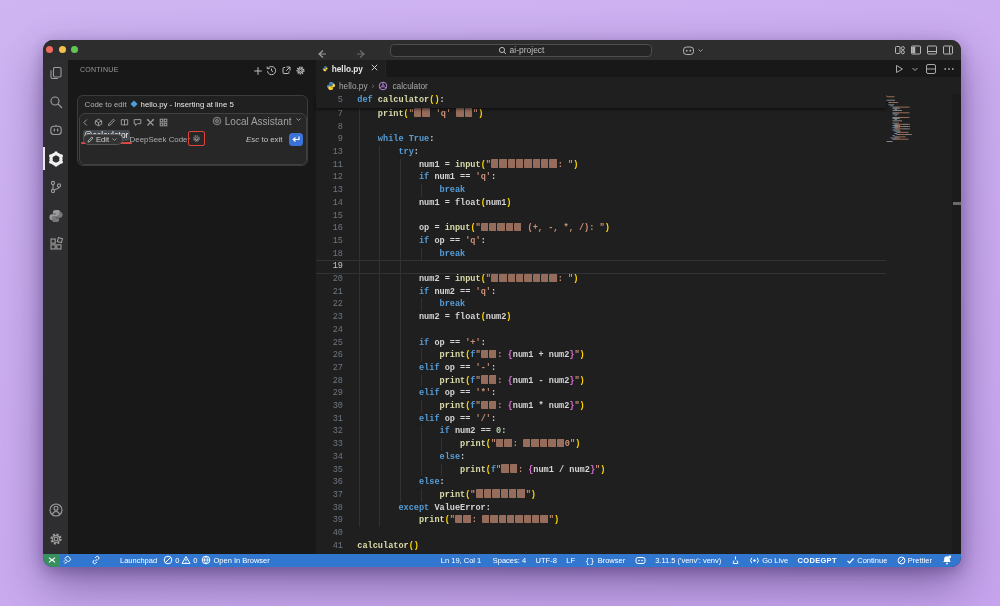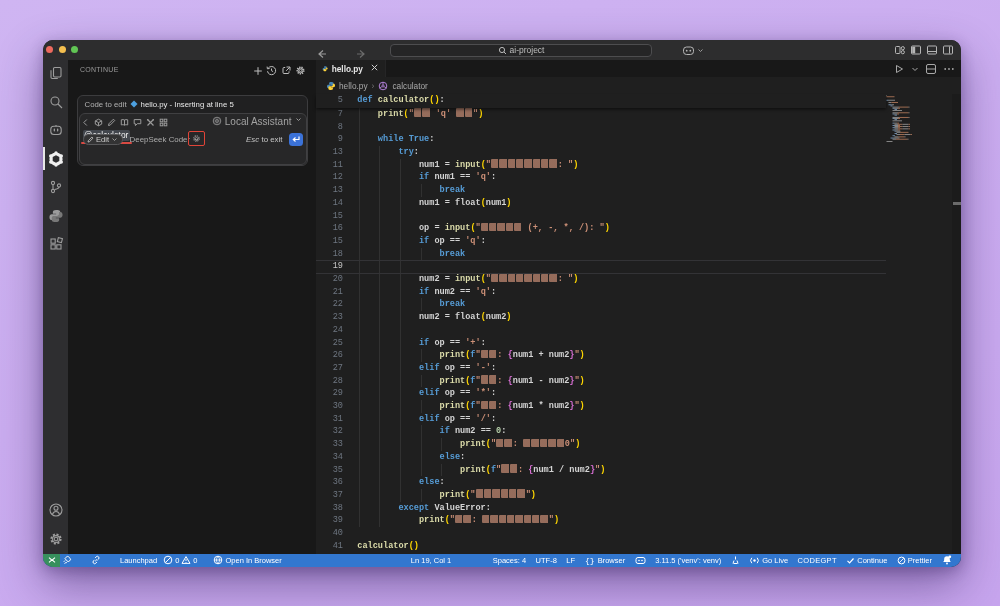--- a/index.html
+++ b/index.html
@@ -514,31 +514,31 @@
           </svg>
           <span>0</span>
         </span>
  <span class="it">
           <svg class="" width="10" height="10" viewBox="0 0 10 10" fill="none">
             <path d="M5 1.6 9 8.4H1Z" stroke="#fff" stroke-width="1" fill="none"></path>
             <path d="M5 4v2M5 7v.8" stroke="#fff" stroke-width="0.9"></path>
           </svg>
           <span>0</span>
         </span>
- <span class="it" style="margin-left:14px">
+ <span class="it" style="margin-left:2px">
           <svg class="" width="10" height="10" viewBox="0 0 10 10" fill="none">
             <circle cx="5" cy="5" r="3.8" stroke="#fff" stroke-width="1" fill="none"></circle>
             <path d="M1.2 5h7.6M5 1.2a6 6 0 0 1 0 7.6M5 1.2a6 6 0 0 0 0 7.6" stroke="#fff" stroke-width="0.8"></path>
           </svg>
           <span>Open In Browser</span>
         </span>
 </div>
       <div class="sbr">
  <span>Ln 19, Col 1</span>
-        <span style="margin-left:32px">Spaces: 4</span>
+        <span style="margin-left:2px">Spaces: 4</span>
         <span>UTF-8</span>
         <span>LF</span>
  <span class="it">
           <svg class="" width="11" height="10" viewBox="0 0 11 10" fill="none">
             <text x="0" y="8" font-family="Liberation Mono" font-size="8" fill="#fff">{}</text>
           </svg>
           <span>Browser</span>
         </span>
  <span class="it">
           <svg class="" width="11" height="10" viewBox="0 0 11 10" fill="none">
@@ -553,21 +553,21 @@
             <path d="M4.5 1.5v3M2.5 8.5h4M3 5.5 2 8.5M6 5.5 7 8.5" stroke="#fff" stroke-width="1" fill="none"></path>
           </svg>
         </span>
  <span class="it">
           <svg class="" width="11" height="10" viewBox="0 0 11 10" fill="none">
             <circle cx="5.5" cy="5.5" r="1.2" fill="#fff"></circle>
             <path d="M2.8 8.2a4 4 0 0 1 0-5.4M8.2 2.8a4 4 0 0 1 0 5.4" stroke="#fff" stroke-width="1" fill="none"></path>
           </svg>
           <span>Go Live</span>
         </span>
- <span style="font-weight:normal;letter-spacing:.3px">CODEGPT</span>
+ <span style="font-weight:bold;letter-spacing:.3px">CODEGPT</span>
  <span class="it">
           <svg class="" width="9" height="9" viewBox="0 0 9 9" fill="none">
             <path d="M1.5 4.8 3.6 6.9 7.5 2.5" stroke="#fff" stroke-width="1.2" fill="none"></path>
           </svg>
           <span>Continue</span>
         </span>
  <span class="it">
           <svg class="" width="9" height="9" viewBox="0 0 9 9" fill="none">
             <circle cx="4.5" cy="4.5" r="3.4" stroke="#fff" stroke-width="1" fill="none"></circle>
             <path d="M2.1 6.9 6.9 2.1" stroke="#fff" stroke-width="0.9"></path>

